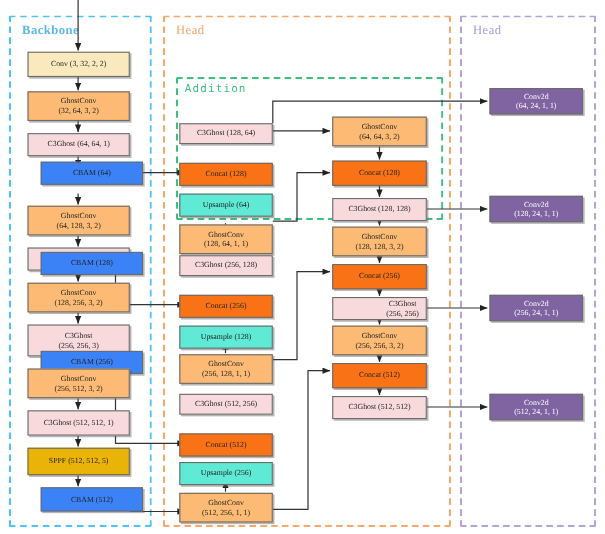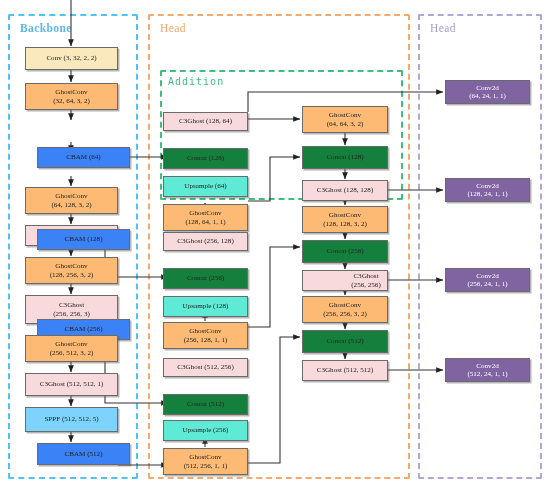--- a/index.html
+++ b/index.html
@@ -21,22 +21,22 @@
   .node{position:absolute;box-sizing:border-box;border:1px solid #6b6b6b;
         display:flex;align-items:center;justify-content:center;text-align:center;
         font-size:7.1px;line-height:8.4px;color:#222;padding:0 2px;
         box-shadow:1.5px 1.5px 0 rgba(90,90,90,.45);}
   .node span{display:block;width:100%;white-space:pre-line;}
 
   .t-conv   {background:#FAE9BC;}
   .t-ghost  {background:#fdba74;}
   .t-c3ghost{background:#F8DADC;}
   .t-cbam   {background:#3b82f6;margin-left:12px;}
-  .t-sppf   {background:#7dd3fc;}
-  .t-concat {background:#15803d;}
+  .t-sppf   {background:#eab308;}
+  .t-concat {background:#f97316;}
   .t-upsample{background:#5eead4;}
   .t-conv2d {background:#8064A2;}
 </style>
 </head>
 <body>
 
 <div id="canvas">
 
   <div class="section sec-backbone" style="left:8px;top:14px;width:130px;height:465px;">
     <div class="seclabel">Backbone</div>
@@ -117,20 +117,23 @@
     </g>
   </svg>
 
   <div class="node t-conv" style="left:25px;top:47px;width:93px;height:23px;">
       <span>Conv (3, 32, 2, 2)</span>
     </div>
   <div class="node t-ghost" style="left:25px;top:83px;width:93px;height:27px;">
       <span>GhostConv
 (32, 64, 3, 2)</span>
     </div>
+  <div class="node t-c3ghost" style="left:25px;top:121px;width:93px;height:21px;">
+      <span>C3Ghost (64, 64, 1)</span>
+    </div>
   <div class="node t-cbam" style="left:25px;top:147px;width:93px;height:21px;">
       <span>CBAM (64)</span>
     </div>
   <div class="node t-ghost" style="left:25px;top:187px;width:93px;height:27px;">
       <span>GhostConv
 (64, 128, 3, 2)</span>
     </div>
   <div class="node t-c3ghost" style="left:25px;top:225px;width:93px;height:21px;">
       <span>C3Ghost (128, 128, 2)</span>
     </div>

